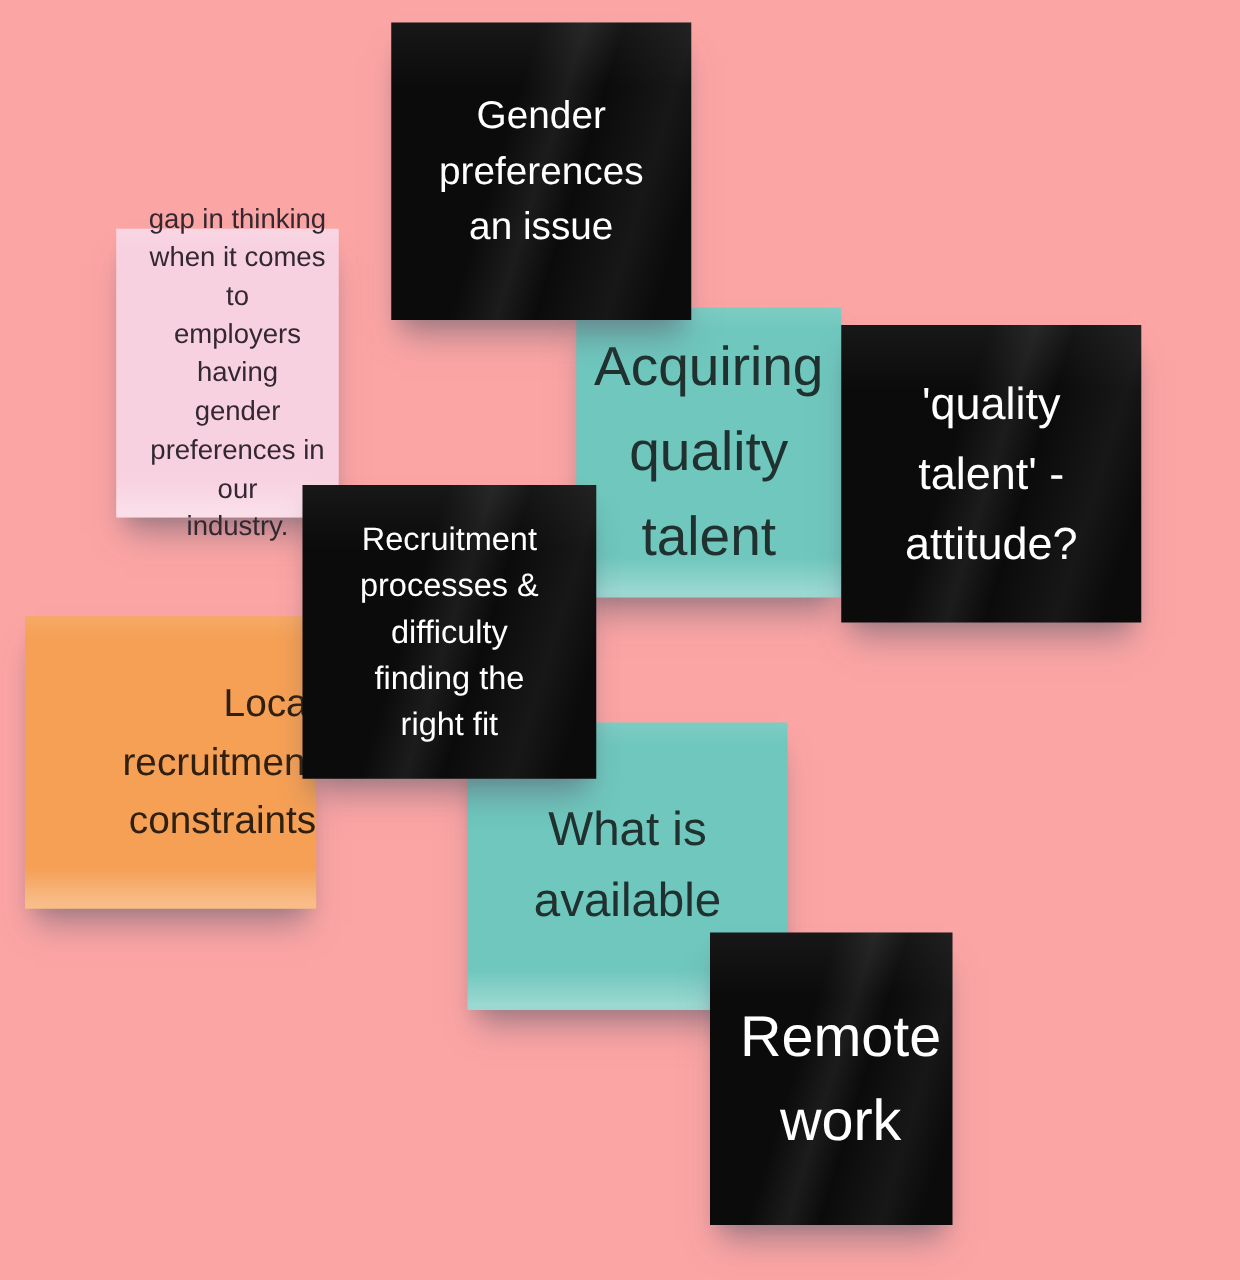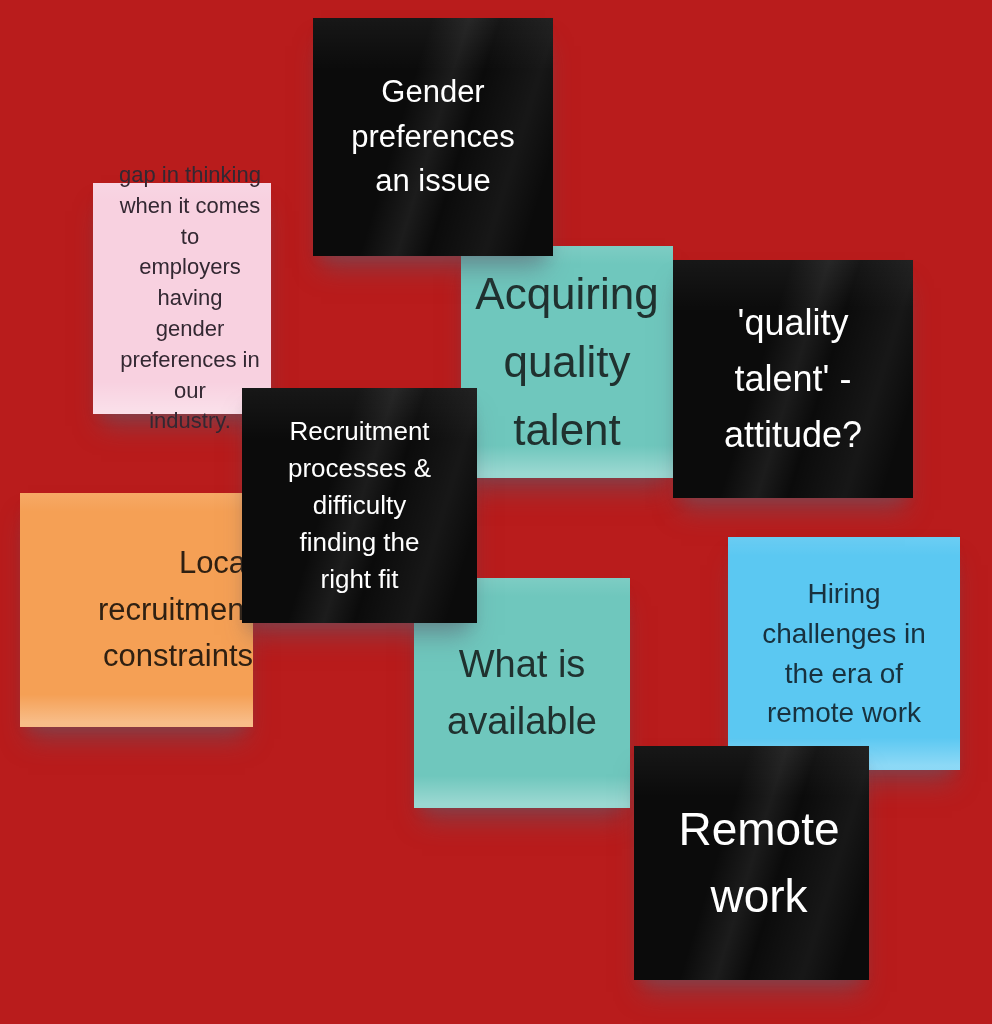--- a/index.html
+++ b/index.html
@@ -4,21 +4,21 @@
 <style>
   html, body {
     margin: 0;
     padding: 0;
     background: #ffffff;
   }
   .board {
     position: relative;
     width: 992px;
     height: 1024px;
-    background: #b91c1c;
+    background: #fca5a5;
     overflow: hidden;
     font-family: "Liberation Sans", "DejaVu Sans", sans-serif;
   }
   .sticky-note {
     position: absolute;
     display: flex;
     align-items: center;
     justify-content: center;
     background: var(--note-color, #eee);
     color: var(--note-text-color, #222);
@@ -66,23 +66,23 @@
   .light { z-index: 1; }
   .dark  { z-index: 2; }
 
   
   .n0 { left: 313px; top: 18px;  width: 240px; height: 238px; font-size: 31px; line-height: 1.45; }
   .n1 { left: 93px;  top: 183px; width: 178px; height: 231px; font-size: 22px; line-height: 1.40; padding-left: 16px; }
   .n2 { left: 461px; top: 246px; width: 212px; height: 232px; font-size: 44px; line-height: 1.55; }
   .n3 { left: 673px; top: 260px; width: 240px; height: 238px; font-size: 36px; line-height: 1.55; text-align: center; }
   .n4 { left: 242px; top: 388px; width: 235px; height: 235px; font-size: 26px; line-height: 1.42; }
   .n5 { left: 20px;  top: 493px; width: 233px; height: 234px; font-size: 31px; line-height: 1.50; text-align: right; }
-  .n6 { left: 374px; top: 578px; width: 216px; height: 230px; font-size: 38px; line-height: 1.50; margin-left: 40px; }
+  .n6 { left: 374px; top: 578px; width: 256px; height: 230px; font-size: 38px; line-height: 1.50; }
   .n7 { left: 728px; top: 537px; width: 232px; height: 233px; font-size: 28px; line-height: 1.42; }
-  .n8 { left: 634px; top: 746px; width: 235px; height: 234px; font-size: 46px; line-height: 1.45; padding-left: 15px; }
+  .n8 { left: 568px; top: 746px; width: 194px; height: 234px; font-size: 46px; line-height: 1.45; padding-left: 15px; }
 </style>
 </head>
 <body>
 
 <div class="board">
 
   <div class="sticky-note dark n0" style="--note-color: #0b0b0b; --note-text-color: #ffffff;">
     <span class="note-text">Gender
 preferences
 an issue</span>
@@ -121,25 +121,19 @@
     <span class="note-text">Local
 recruitment
 constraints</span>
   </div>
 
   <div class="sticky-note light n6" style="--note-color: #6fc7bd; --note-text-color: #20312f;">
     <span class="note-text">What is
 available</span>
   </div>
 
-  <div class="sticky-note light n7" style="--note-color: #5bc8f2; --note-text-color: #18313e;">
-    <span class="note-text">Hiring
-challenges in
-the era of
-remote work</span>
-  </div>
 
   <div class="sticky-note dark n8" style="--note-color: #0b0b0b; --note-text-color: #ffffff;">
     <span class="note-text">Remote
 work</span>
   </div>
 
 </div>
 
 </body></html>

